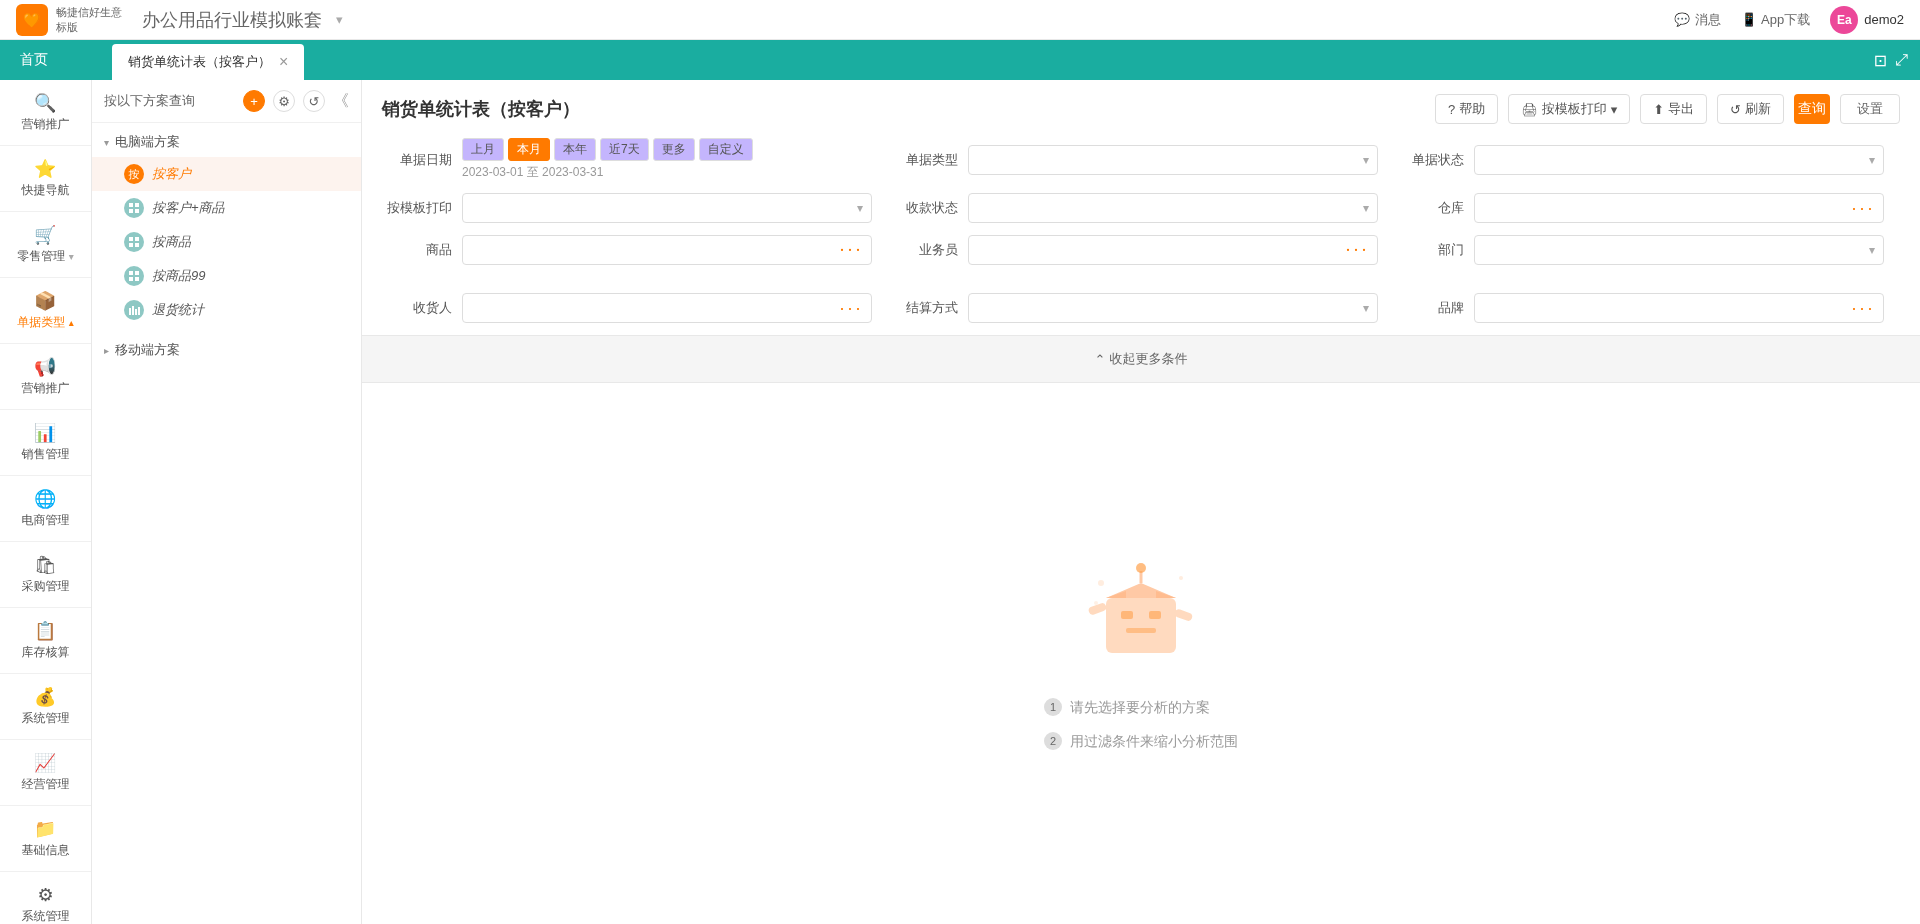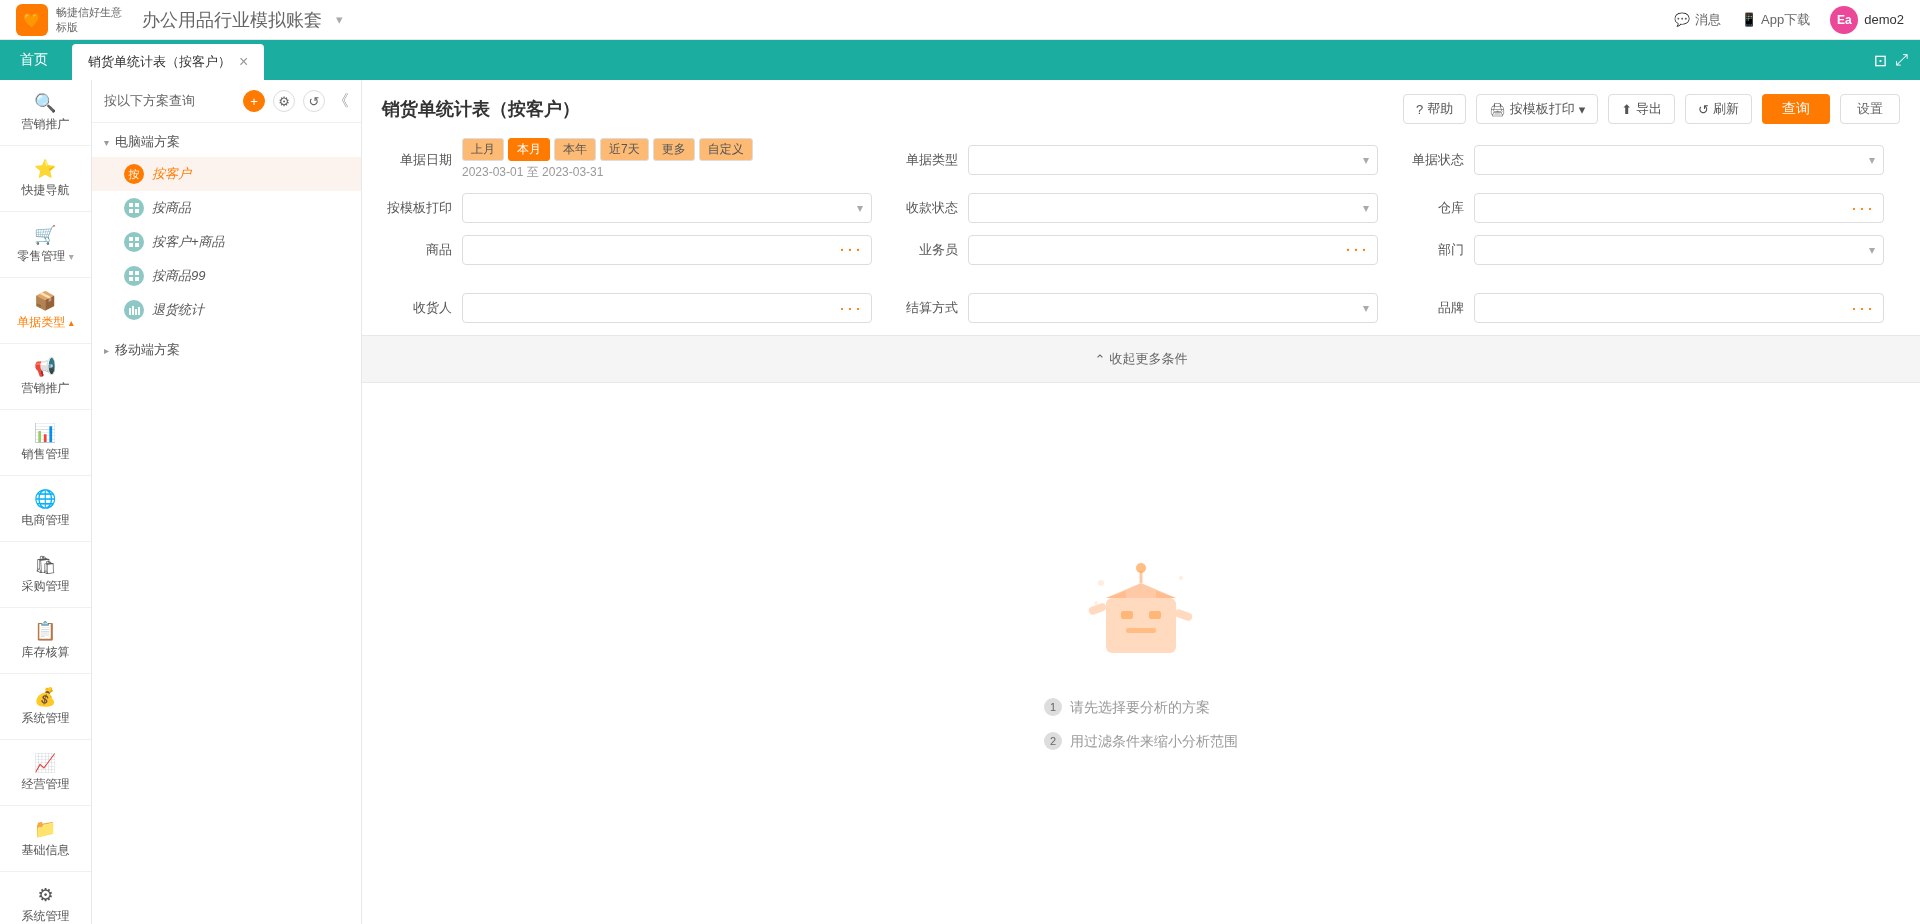--- a/index.html
+++ b/index.html
@@ -24,20 +24,21 @@
     .user-avatar { width: 28px; height: 28px; background: #ec4899; border-radius: 50%; display: flex; align-items: center; justify-content: center; color: white; font-size: 12px; font-weight: bold; }
 
     
     .tab-bar {
       height: 40px;
       background: #1aada0;
       display: flex;
       align-items: center;
       padding: 0 0;
       flex-shrink: 0;
+      gap: 40px;
     }
     .tab-home {
       height: 40px;
       padding: 0 20px;
       display: flex;
       align-items: center;
       color: white;
       font-size: 14px;
       cursor: pointer;
       background: transparent;
@@ -152,39 +153,39 @@
       border-radius: 4px;
       background: white;
       cursor: pointer;
       font-size: 13px;
       color: #555;
     }
     .btn-primary {
       background: #ff7a00;
       color: white;
       border: none;
-      padding: 6px 20px;
+      padding: 6px 4px;
       border-radius: 4px;
       cursor: pointer;
       font-size: 14px;
     }
     .btn-secondary {
       background: white;
       color: #666;
       border: 1px solid #ddd;
       padding: 5px 16px;
       border-radius: 4px;
       cursor: pointer;
       font-size: 13px;
     }
     .date-btn {
       padding: 2px 8px;
       border: 1px solid #ddd;
       border-radius: 3px;
-      background: #fdba74;
+      background: #c4b5fd;
       cursor: pointer;
       font-size: 12px;
       color: #555;
     }
     .date-btn.active { background: #ff7a00; color: white; border-color: #ff7a00; }
 
     .collapse-more {
       text-align: center;
       padding: 8px;
       color: #666;
@@ -365,32 +366,32 @@
       </div>
       <div class="tree-item">
         <div class="item-icon gray" style="background:#8ec8c4;">
           <svg width="12" height="12" viewBox="0 0 12 12" fill="white">
               <rect x="1" y="1" width="4" height="4"></rect>
               <rect x="7" y="1" width="4" height="4"></rect>
               <rect x="1" y="7" width="4" height="4"></rect>
               <rect x="7" y="7" width="4" height="4"></rect>
             </svg>
         </div>
-        <span class="tree-item-label">按商品</span>
+        <span class="tree-item-label">按客户+商品</span>
       </div>
       <div class="tree-item">
         <div class="item-icon gray" style="background:#8ec8c4;">
           <svg width="12" height="12" viewBox="0 0 12 12" fill="white">
               <rect x="1" y="1" width="4" height="4"></rect>
               <rect x="7" y="1" width="4" height="4"></rect>
               <rect x="1" y="7" width="4" height="4"></rect>
               <rect x="7" y="7" width="4" height="4"></rect>
             </svg>
         </div>
-        <span class="tree-item-label">按客户+商品</span>
+        <span class="tree-item-label">按商品</span>
       </div>
       <div class="tree-item">
         <div class="item-icon gray" style="background:#8ec8c4;">
           <svg width="12" height="12" viewBox="0 0 12 12" fill="white">
               <rect x="1" y="1" width="4" height="4"></rect>
               <rect x="7" y="1" width="4" height="4"></rect>
               <rect x="1" y="7" width="4" height="4"></rect>
               <rect x="7" y="7" width="4" height="4"></rect>
             </svg>
         </div>

